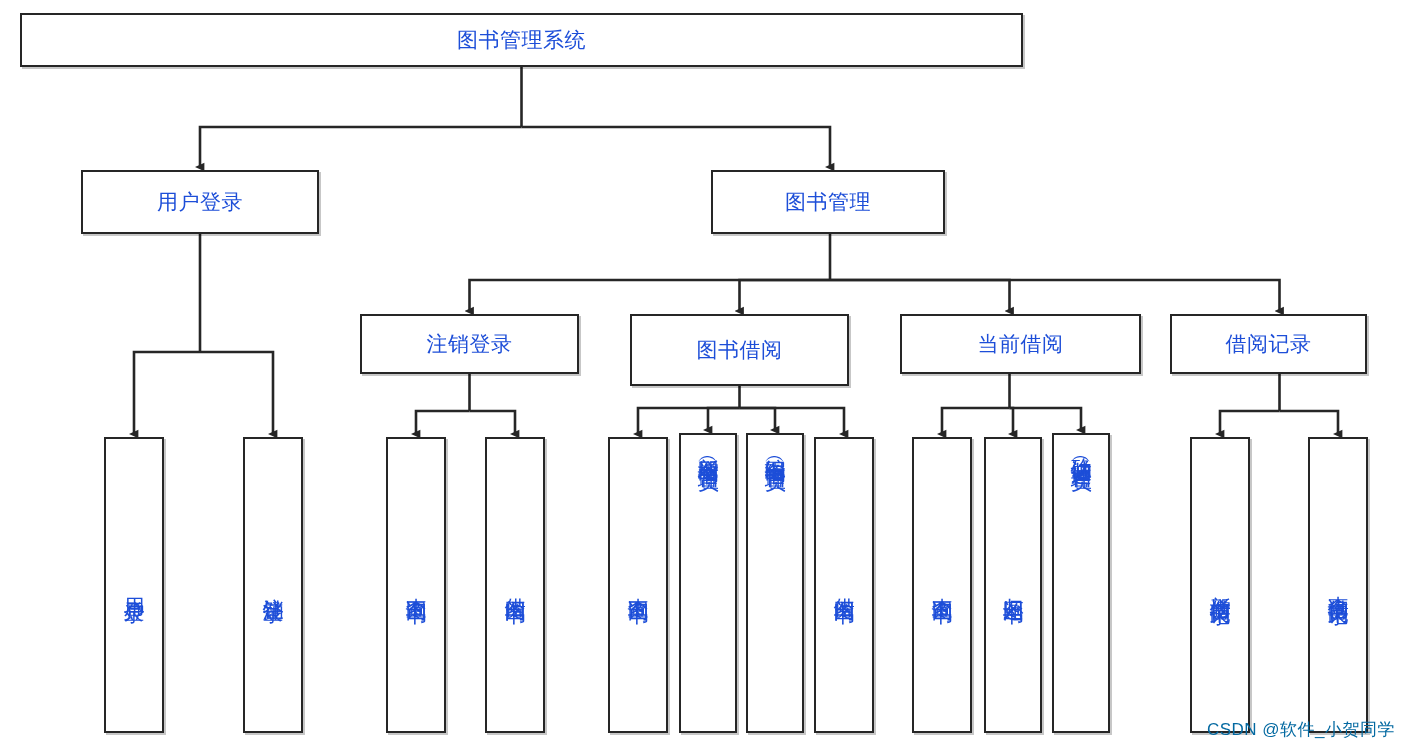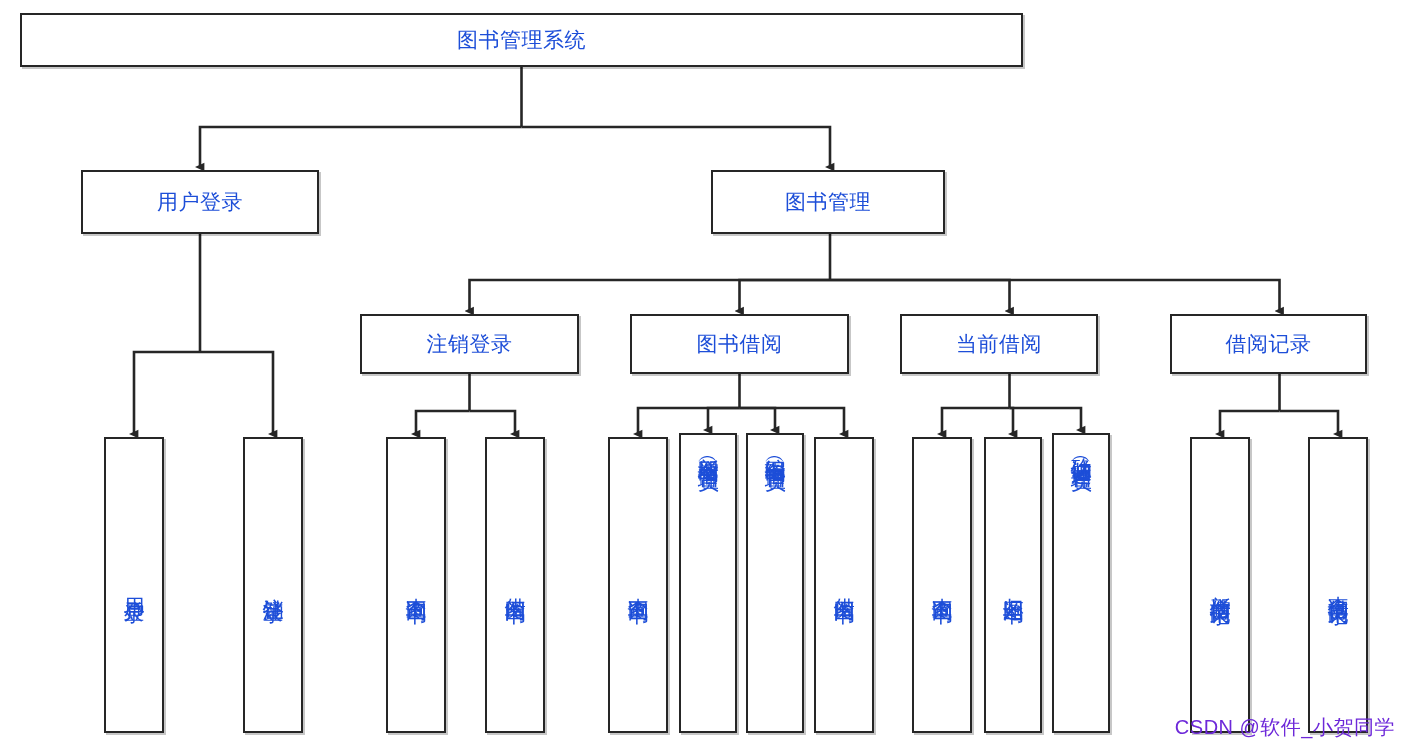--- a/index.html
+++ b/index.html
@@ -57,22 +57,22 @@
     text-orientation: upright;
     font-size: 21px;
     line-height: 1.25;
     letter-spacing: 2px;
     white-space: nowrap;
   }
   #watermark {
     position: absolute;
     right: 10px;
     bottom: 6px;
-    color: #6d28d9;
-    font-size: 20px;
+    color: #0369a1;
+    font-size: 17px;
     letter-spacing: 0.5px;
     white-space: nowrap;
     user-select: none;
   }
 </style>
 </head>
 <body>
 
 <div id="canvas">
   <svg class="edges" id="edge-layer" viewBox="0 0 1405 747">
@@ -116,24 +116,24 @@
       </div>
       <div class="node" style="left: 81px; top: 170px; width: 238px; height: 64px;">
         <span class="label">用户登录</span>
       </div>
       <div class="node" style="left: 711px; top: 170px; width: 234px; height: 64px;">
         <span class="label">图书管理</span>
       </div>
       <div class="node" style="left: 360px; top: 314px; width: 219px; height: 60px;">
         <span class="label">注销登录</span>
       </div>
-      <div class="node" style="left: 630px; top: 314px; width: 219px; height: 60px;">
+      <div class="node" style="left: 630px; top: 314px; width: 219px; height: 72px;">
         <span class="label">图书借阅</span>
       </div>
-      <div class="node" style="left: 900px; top: 314px; width: 198px; height: 60px;">
+      <div class="node" style="left: 900px; top: 314px; width: 241px; height: 60px;">
         <span class="label">当前借阅</span>
       </div>
       <div class="node" style="left: 1170px; top: 314px; width: 197px; height: 60px;">
         <span class="label">借阅记录</span>
       </div>
       <div class="node vertical" style="left: 104px; top: 437px; width: 60px; height: 296px;">
         <span class="label">用户登录</span>
       </div>
       <div class="node vertical" style="left: 243px; top: 437px; width: 60px; height: 296px;">
         <span class="label">注销登录</span>

